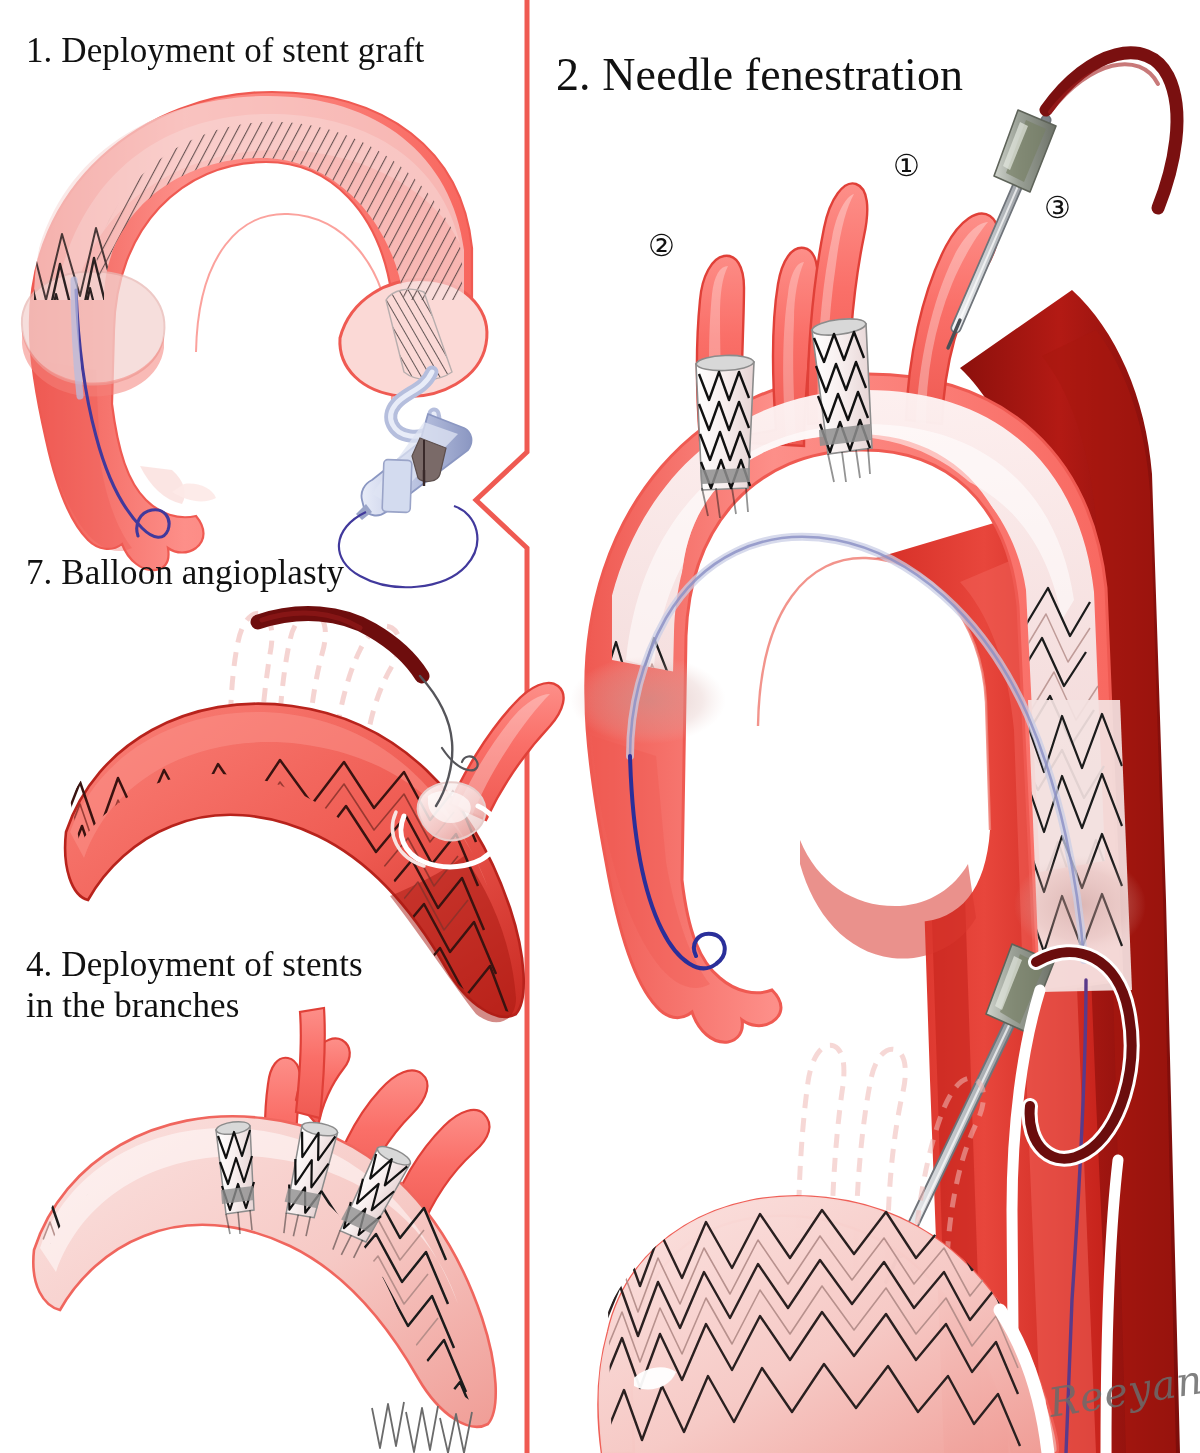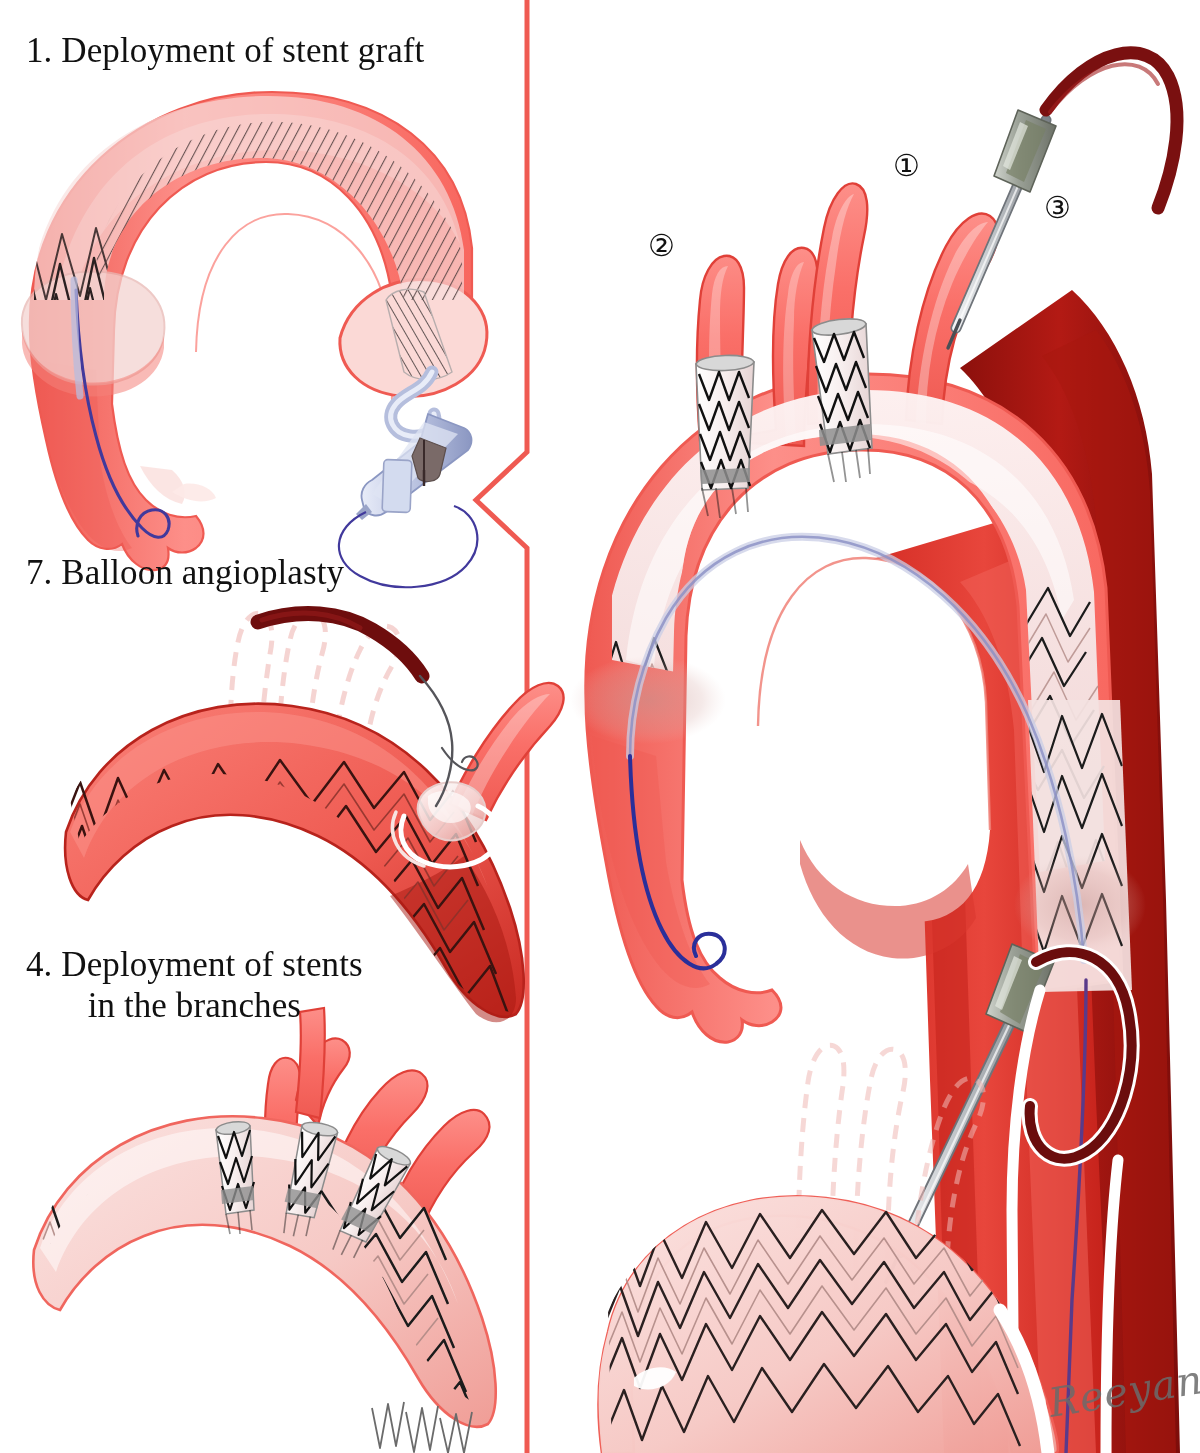--- a/index.html
+++ b/index.html
@@ -31,21 +31,21 @@
     color: #111111;
     font-family: "Liberation Serif", "DejaVu Serif", serif;
     font-weight: 400;
     white-space: pre-line;
     line-height: 1.18;
     letter-spacing: 0.1px;
   }
   #cap1 { left: 26px;  top: 30px;  font-size: 35px; }
   #cap2 { left: 556px; top: 48px;  font-size: 46px; }
   #cap3 { left: 26px;  top: 552px; font-size: 35px; }
-  #cap4 { left: 26px;  top: 944px; font-size: 35px; text-align: center; }
+  #cap4 { left: 26px;  top: 944px; font-size: 35px; }
 
   .marker {
     position: absolute;
     font-family: "Liberation Serif", "DejaVu Serif", serif;
     font-size: 30px;
     color: #111111;
   }
   #mk1 { left: 893px; top: 148px; }
   #mk2 { left: 648px; top: 228px; }
   #mk3 { left: 1044px; top: 190px; }
@@ -741,20 +741,21 @@
                    M346 1182 L354 1206 L362 1178 L370 1204 L379 1176
                    M348 1208 L356 1234 L364 1206 L372 1232 L381 1204" fill="none" stroke="#101010" stroke-width="2.2" stroke-linejoin="round"></path>
           <path d="M348 1212 L381 1208 L382 1224 L349 1228 Z" fill="#8e8e8e" opacity="0.8"></path>
           <path d="M354 1238 L358 1258 M366 1236 L368 1258 M378 1234 L380 1254" fill="none" stroke="#101010" stroke-width="1.6" opacity="0.45"></path>
         </g>
       </g>
     </g>
   </svg>
 
   <div class="caption" id="cap1">1. Deployment of stent graft</div>
+  <div class="caption" id="cap2">2. Needle fenestration</div>
   <div class="caption" id="cap3">7. Balloon angioplasty</div>
   <div class="caption" id="cap4">4. Deployment of stents
 in the branches</div>
 
   <div class="marker" id="mk1">①</div>
   <div class="marker" id="mk2">②</div>
   <div class="marker" id="mk3">③</div>
 
   <div id="signature">Reeyan</div>
 </div>

